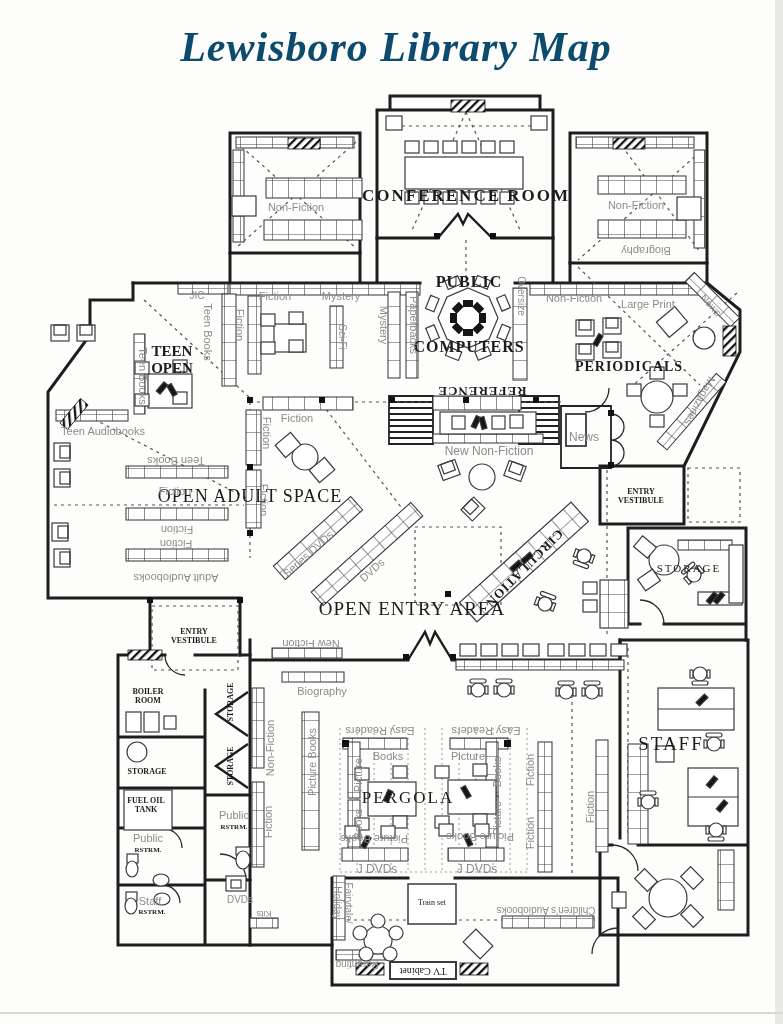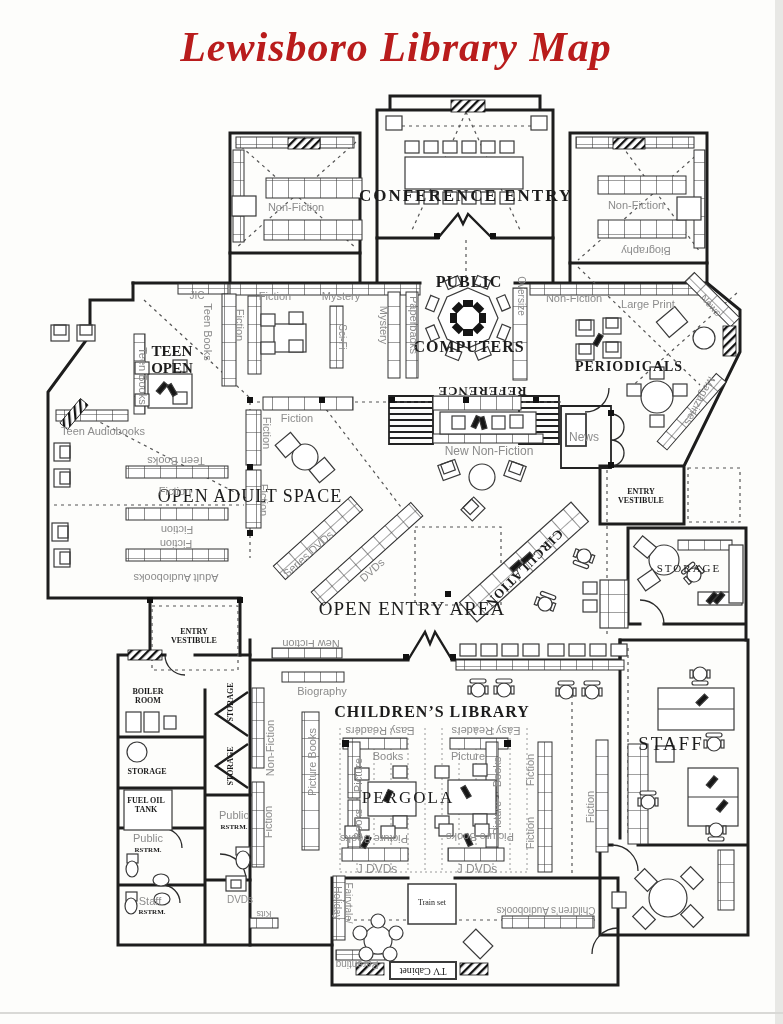--- a/index.html
+++ b/index.html
@@ -2,21 +2,21 @@
 <html><head>
 <meta charset="utf-8">
 <style>
   html,body{margin:0;padding:0;background:#ffffff;}
   .plan{position:relative;width:783px;height:1024px;background:#fdfdfb;overflow:hidden;
         font-family:"Liberation Sans",sans-serif;}
   .edge-r{position:absolute;right:0;top:0;width:8px;height:100%;background:#e8e8e5;}
   .edge-b{position:absolute;left:0;bottom:10px;width:100%;height:2px;background:#d9d9d6;}
   svg{position:absolute;left:0;top:0;}
   .title{position:absolute;left:396px;top:47px;transform:translate(-50%,-50%);
-         font:italic 700 42px "Liberation Serif",serif;color:#b91c1c;letter-spacing:1px;white-space:nowrap;}
+         font:italic 700 42px "Liberation Serif",serif;color:#0c4a6e;letter-spacing:1px;white-space:nowrap;}
   .lbl{position:absolute;transform:translate(-50%,-50%);white-space:nowrap;line-height:1.1;
        text-align:center;color:#8c8c8c;font-family:"Liberation Sans",sans-serif;font-size:11px;}
   .sf{font-family:"Liberation Serif",serif;color:#1c1c1c;}
   .b{font-weight:700}
   .wrap{white-space:normal}
   .s7{font-size:7px}.s8{font-size:8px}.s9{font-size:9px}.s10{font-size:10px}.s11{font-size:11px}
   .s12{font-size:12px}.s13{font-size:13px}.s14{font-size:14px}.s15{font-size:15px}
   .s16{font-size:16px}.s17{font-size:17px}.s18{font-size:18px}.s19{font-size:19px}
   .ls1{letter-spacing:1px}.ls2{letter-spacing:2px}
   .r48{transform:translate(-50%,-50%) rotate(48deg)}
@@ -421,30 +421,29 @@
     <rect x="342" y="740" width="7" height="7"></rect>
         <rect x="504" y="740" width="7" height="7"></rect>
     <rect x="147" y="597" width="6" height="6"></rect>
         <rect x="237" y="597" width="6" height="6"></rect>
     <rect x="445" y="591" width="6" height="6"></rect>
   </g>
 </svg>
 
 <div class="title">Lewisboro Library Map</div>
 
-<div class="lbl sf b s17 ls2" style="left:466px;top:196px">CONFERENCE ENTRY</div>
+<div class="lbl sf b s17 ls2" style="left:466px;top:196px">CONFERENCE ROOM</div>
 <div class="lbl sf b s16 ls1" style="left:469px;top:282px">PUBLIC</div>
 <div class="lbl sf b s16 ls1" style="left:469px;top:347px">COMPUTERS</div>
 <div class="lbl sf b s15 wrap w64" style="left:172px;top:359px">TEEN OPEN</div>
 <div class="lbl sf b s14 ls1" style="left:629px;top:367px">PERIODICALS</div>
 <div class="lbl sf b s13 ls1 r180" style="left:482px;top:391px">REFERENCE</div>
 <div class="lbl sf b s13 ls1 r135" style="left:524px;top:568px">CIRCULATION</div>
 <div class="lbl sf s19 ls1" style="left:412px;top:609px">OPEN ENTRY AREA</div>
 <div class="lbl sf s18 ls1" style="left:250px;top:497px">OPEN ADULT SPACE</div>
-<div class="lbl sf b s16 ls1" style="left:432px;top:712px">CHILDREN’S LIBRARY</div>
 <div class="lbl sf s17 ls2" style="left:408px;top:798px">PERGOLA</div>
 <div class="lbl sf s19 ls2" style="left:671px;top:744px">STAFF</div>
 <div class="lbl sf s11 ls2" style="left:689px;top:568px">STORAGE</div>
 <div class="lbl sf b s8 wrap w64" style="left:641px;top:497px">ENTRY VESTIBULE</div>
 <div class="lbl sf b s8 wrap w72" style="left:194px;top:637px">ENTRY VESTIBULE</div>
 <div class="lbl sf b s8 wrap w46" style="left:148px;top:697px">BOILER ROOM</div>
 <div class="lbl sf b s8" style="left:147px;top:772px">STORAGE</div>
 <div class="lbl sf b s8 wrap w44" style="left:146px;top:806px">FUEL OIL TANK</div>
 <div class="lbl sf b s8 rm90" style="left:231px;top:702px">STORAGE</div>
 <div class="lbl sf b s8 rm90" style="left:231px;top:766px">STORAGE</div>

